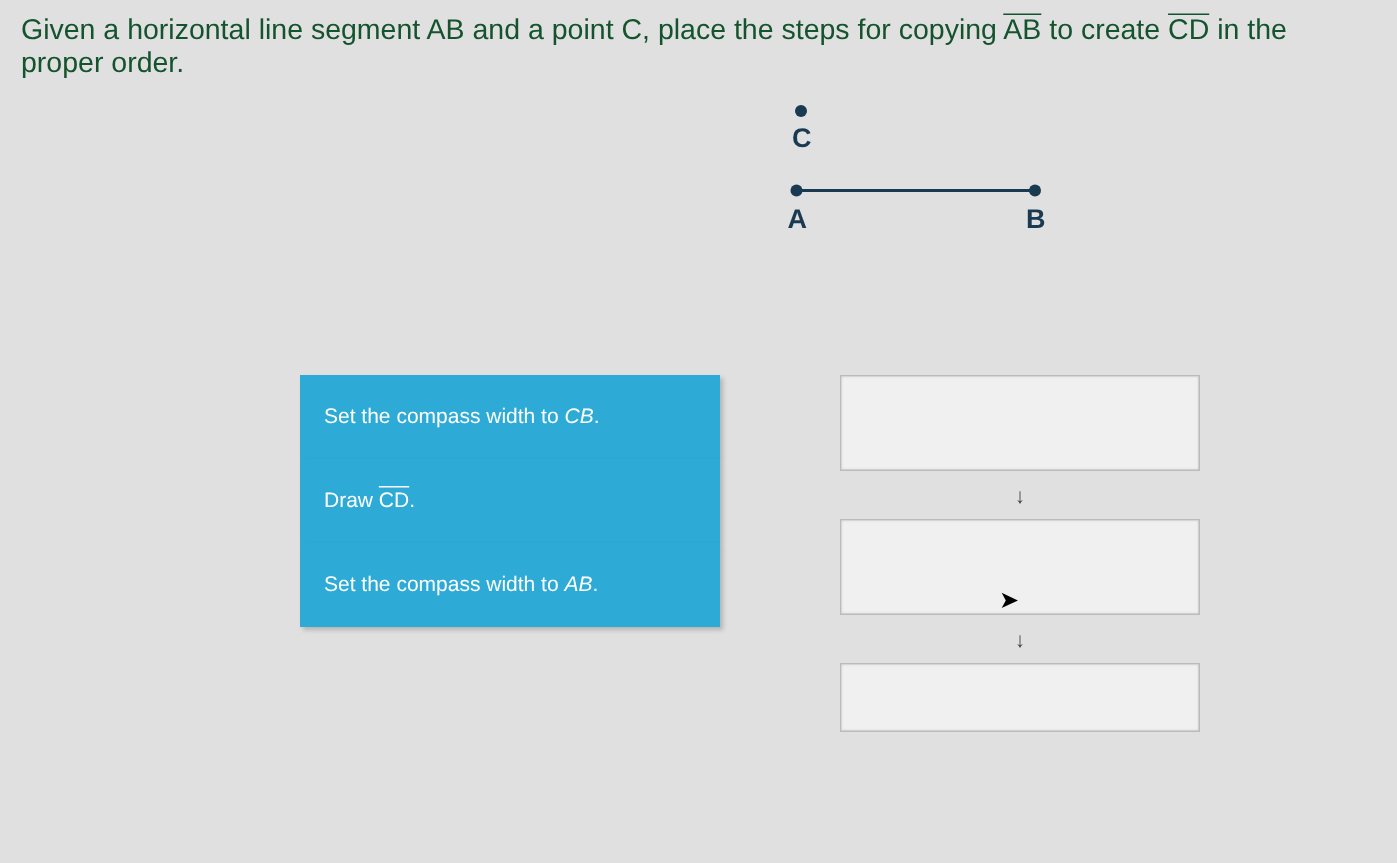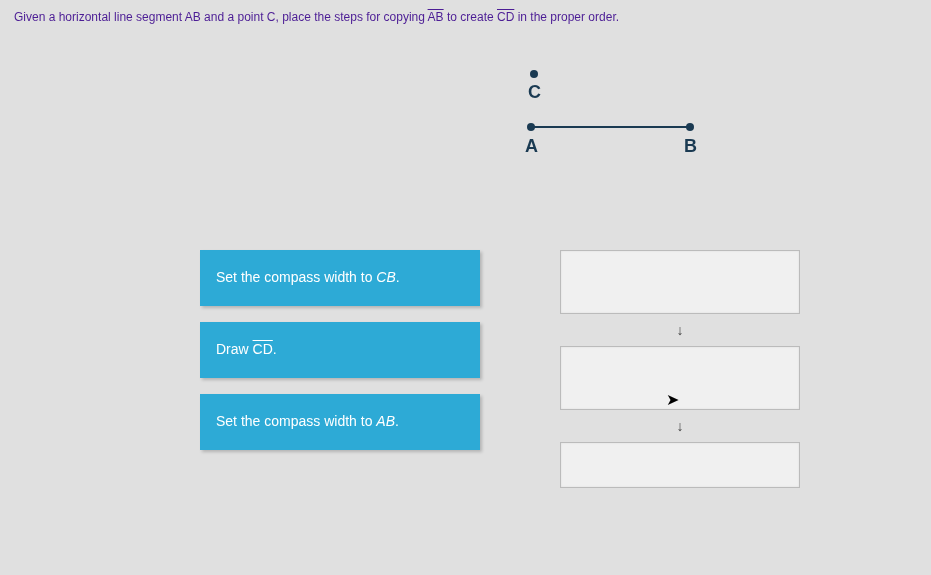--- a/index.html
+++ b/index.html
@@ -6,22 +6,22 @@
     body {
       font-family: Arial, sans-serif;
       background: #e0e0e0;
       width: 931px;
       height: 575px;
       overflow: hidden;
       position: relative;
     }
     .question {
       padding: 10px 14px;
-      font-size: 12px;
-      color: #4c1d95;
+      font-size: 19px;
+      color: #14532d;
       font-weight: 500;
     }
     .overline { text-decoration: overline; }
     .figure {
       position: absolute;
       left: 500px;
       top: 70px;
       width: 200px;
       height: 90px;
     }
@@ -76,21 +76,21 @@
     .cards {
       position: absolute;
       left: 200px;
       top: 250px;
       width: 280px;
     }
     .card {
       background: #2daad6;
       color: #fff;
       padding: 14px 16px;
-      margin-bottom: 16px;
+      margin-bottom: 0;
       font-size: 14px;
       line-height: 1.4;
       cursor: grab;
       min-height: 56px;
       display: flex;
       align-items: center;
       box-shadow: 2px 2px 3px rgba(0,0,0,0.2);
     }
     .card .it { font-style: italic; }
     .slots {

